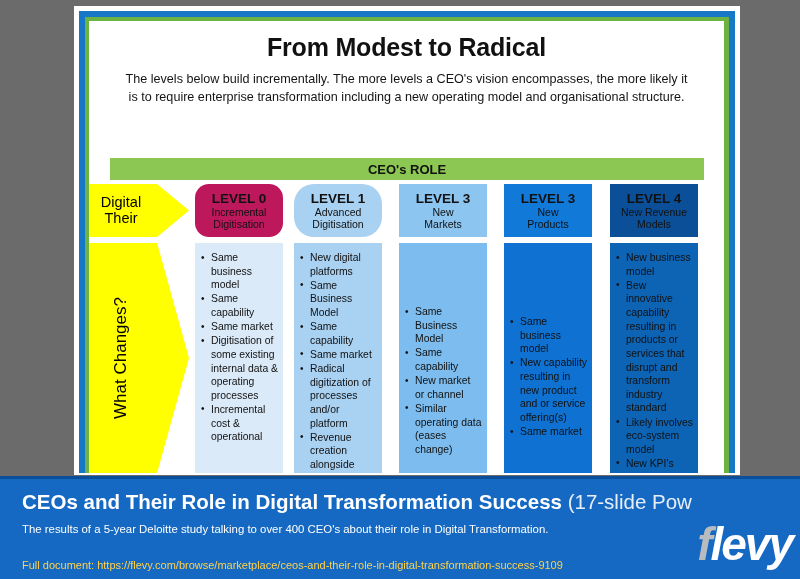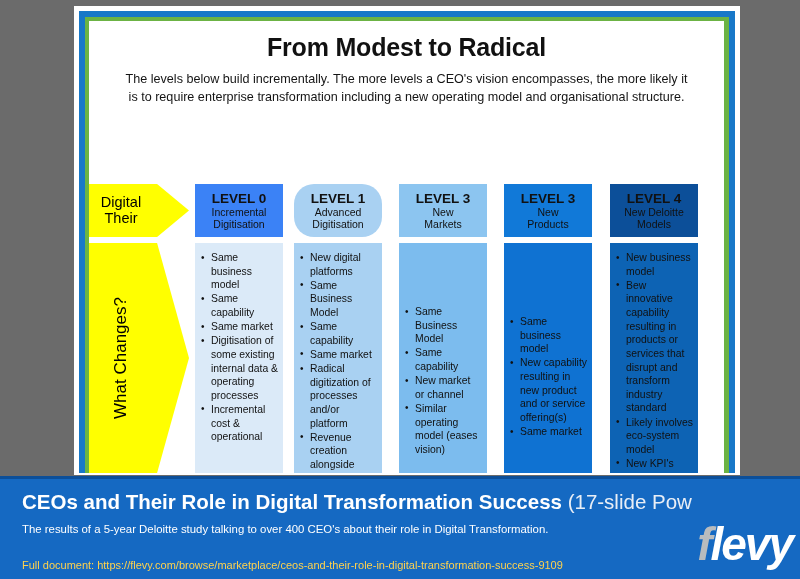--- a/index.html
+++ b/index.html
@@ -149,31 +149,32 @@
   <div class="slide-white"></div>
   <div class="slide-blue"></div>
   <div class="slide-green"></div>
 
   <div class="slide-body">
 
     <div class="slide-title">From Modest to Radical</div>
 
     <div class="slide-sub">The levels below build incrementally. The more levels a CEO's vision encompasses, the more likely it is to require enterprise transformation including a new operating model and organisational structure.</div>
 
+    <div class="role-bar">CEO's ROLE</div>
 
     <div class="grid">
 
       <div class="hdr-row" id="hdr-row">
         <div class="lbl-arrow h">
           <div>
             <div>Digital</div>
             <div>Their</div>
           </div>
         </div>
-      <div class="cell hdr-cell" style="left: 106px; width: 88px; background: #3b82f6; color: rgb(17, 17, 17);">
+      <div class="cell hdr-cell" style="left: 106px; width: 88px; background: #be185d; color: rgb(17, 17, 17); border-radius: 14px;">
             <div class="lvl">LEVEL 0</div>
             <div class="nm">Incremental</div>
             <div class="nm">Digitisation</div>
           </div>
           <div class="cell hdr-cell" style="left: 205px; width: 88px; background: rgb(169, 209, 242); color: rgb(17, 17, 17); border-radius: 20px;">
             <div class="lvl">LEVEL 1</div>
             <div class="nm">Advanced</div>
             <div class="nm">Digitisation</div>
           </div>
           <div class="cell hdr-cell" style="left: 310px; width: 88px; background: rgb(140, 197, 240); color: rgb(17, 17, 17);">
@@ -181,21 +182,21 @@
             <div class="nm">New</div>
             <div class="nm">Markets</div>
           </div>
           <div class="cell hdr-cell" style="left: 415px; width: 88px; background: rgb(17, 121, 216); color: rgb(17, 17, 17);">
             <div class="lvl">LEVEL 3</div>
             <div class="nm">New</div>
             <div class="nm">Products</div>
           </div>
           <div class="cell hdr-cell" style="left: 521px; width: 88px; background: rgb(12, 79, 153); color: rgb(17, 17, 17);">
             <div class="lvl">LEVEL 4</div>
-            <div class="nm">New Deloitte</div>
+            <div class="nm">New Revenue</div>
             <div class="nm">Models</div>
           </div>
         </div>
 
       <div class="body-row" id="body-row">
         <div class="lbl-arrow v">
           <span>What Changes?</span>
         </div>
       <div class="cell body-cell va-top" style="left: 106px; width: 88px; background: rgb(219, 234, 248);">
             <ul>
@@ -214,21 +215,21 @@
               <li style="color: rgb(17, 17, 17);">Same market</li>
               <li style="color: rgb(17, 17, 17);">Radical digitization of processes and/or platform</li>
               <li style="color: rgb(17, 17, 17);">Revenue creation alongside radical</li>
             </ul>
           </div>
           <div class="cell body-cell va-c3" style="left: 310px; width: 88px; background: rgb(124, 188, 238);">
             <ul>
               <li style="color: rgb(17, 17, 17);">Same Business Model</li>
               <li style="color: rgb(17, 17, 17);">Same capability</li>
               <li style="color: rgb(17, 17, 17);">New market or channel</li>
-              <li style="color: rgb(17, 17, 17);">Similar operating model (eases vision)</li>
+              <li style="color: rgb(17, 17, 17);">Similar operating data (eases change)</li>
             </ul>
           </div>
           <div class="cell body-cell va-c4" style="left: 415px; width: 88px; background: rgb(15, 114, 210);">
             <ul>
               <li style="color: rgb(17, 17, 17);">Same business model</li>
               <li style="color: rgb(17, 17, 17);">New capability resulting in new product and or service offering(s)</li>
               <li style="color: rgb(17, 17, 17);">Same market</li>
             </ul>
           </div>
           <div class="cell body-cell va-top" style="left: 521px; width: 88px; background: rgb(13, 99, 180);">

